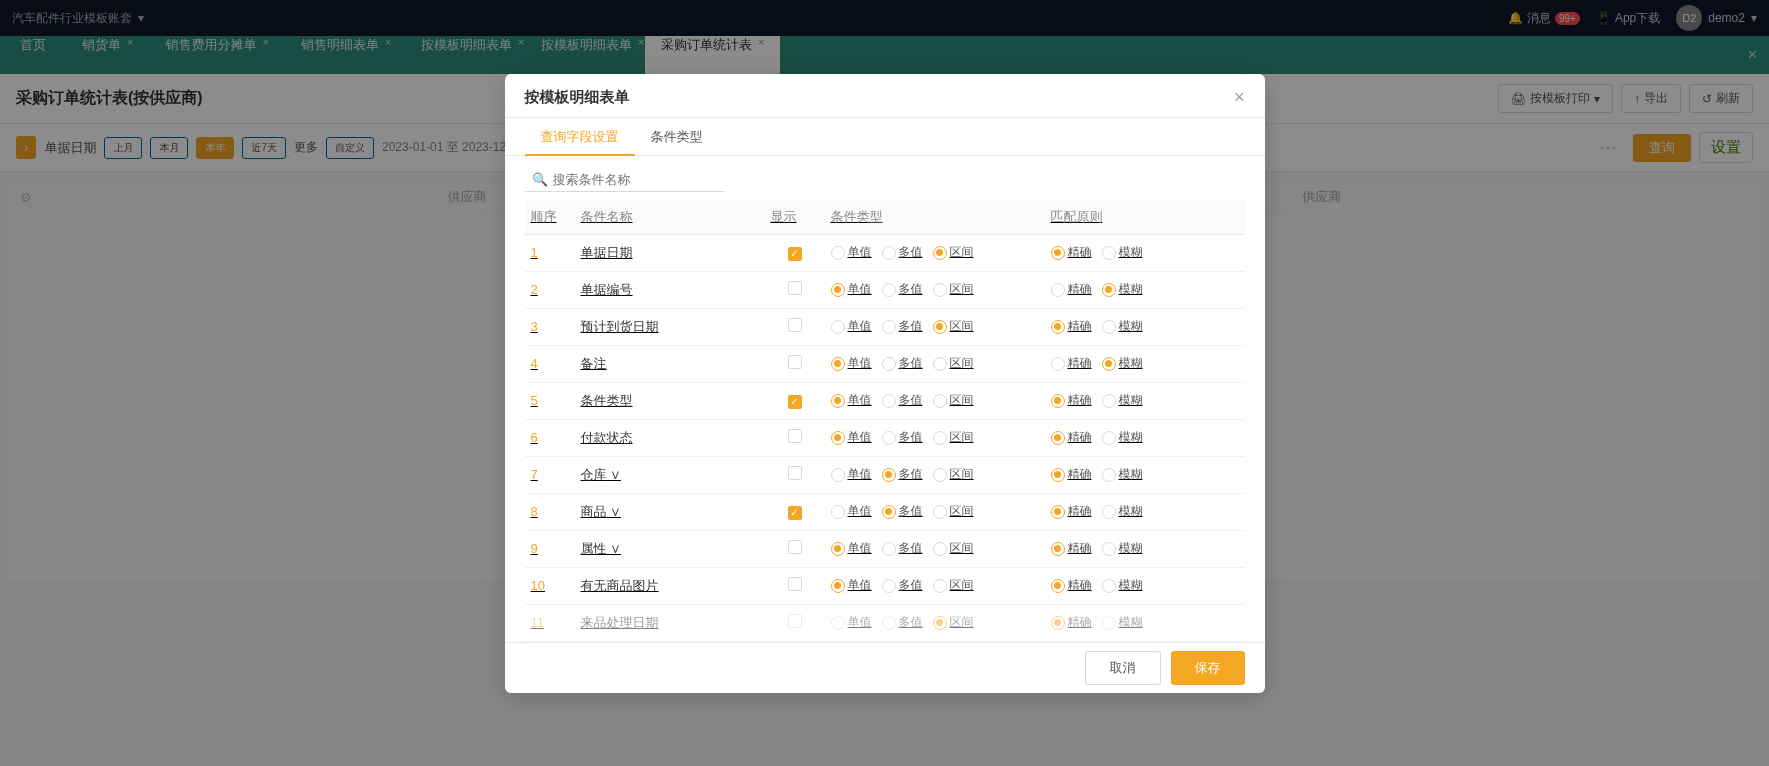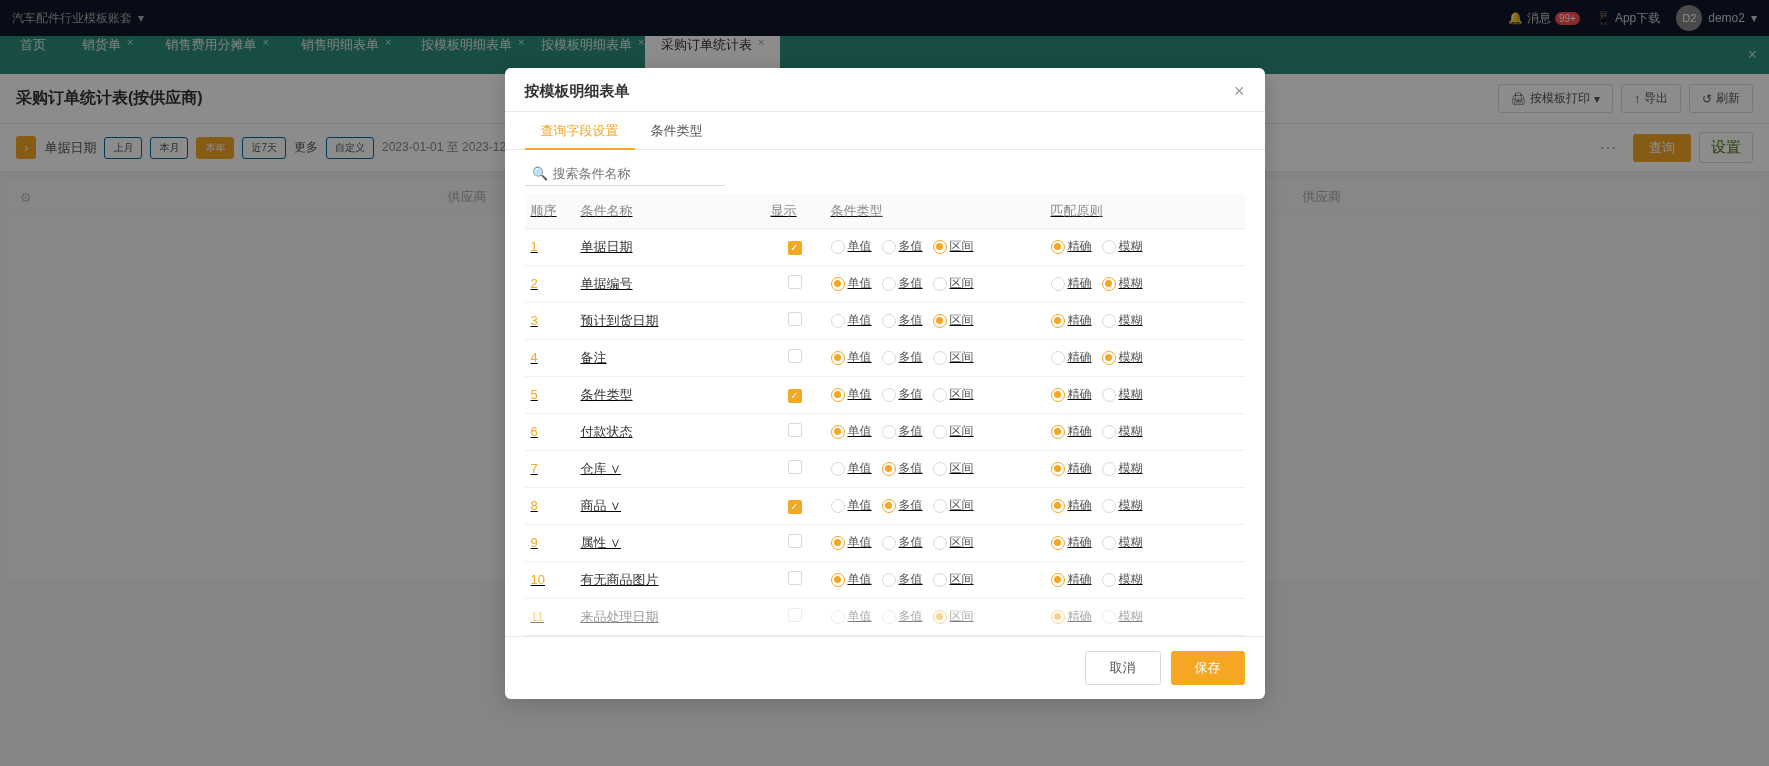--- a/index.html
+++ b/index.html
@@ -223,21 +223,21 @@
     .radio-dot { width: 7px; height: 7px; border-radius: 50%; background: #f5a623; }
     .checkbox-box {
       width: 14px; height: 14px; border: 1.5px solid #d9d9d9;
       border-radius: 2px; display: inline-flex; align-items: center; justify-content: center; cursor: pointer;
     }
     .checkbox-box.checked { background: #f5a623; border-color: #f5a623; }
     .checkmark { color: #fff; font-size: 10px; line-height: 1; }
 
     
     .modal-footer {
-      padding: 14px 20px;
+      padding: 8px 20px;
       border-top: 1px solid #e8e8e8;
       display: flex;
       justify-content: flex-end;
       gap: 10px;
     }
     .btn-cancel {
       padding: 7px 24px; border: 1px solid #d9d9d9; border-radius: 3px;
       background: #fff; color: #555; cursor: pointer; font-size: 13px;
     }
     .btn-save {

